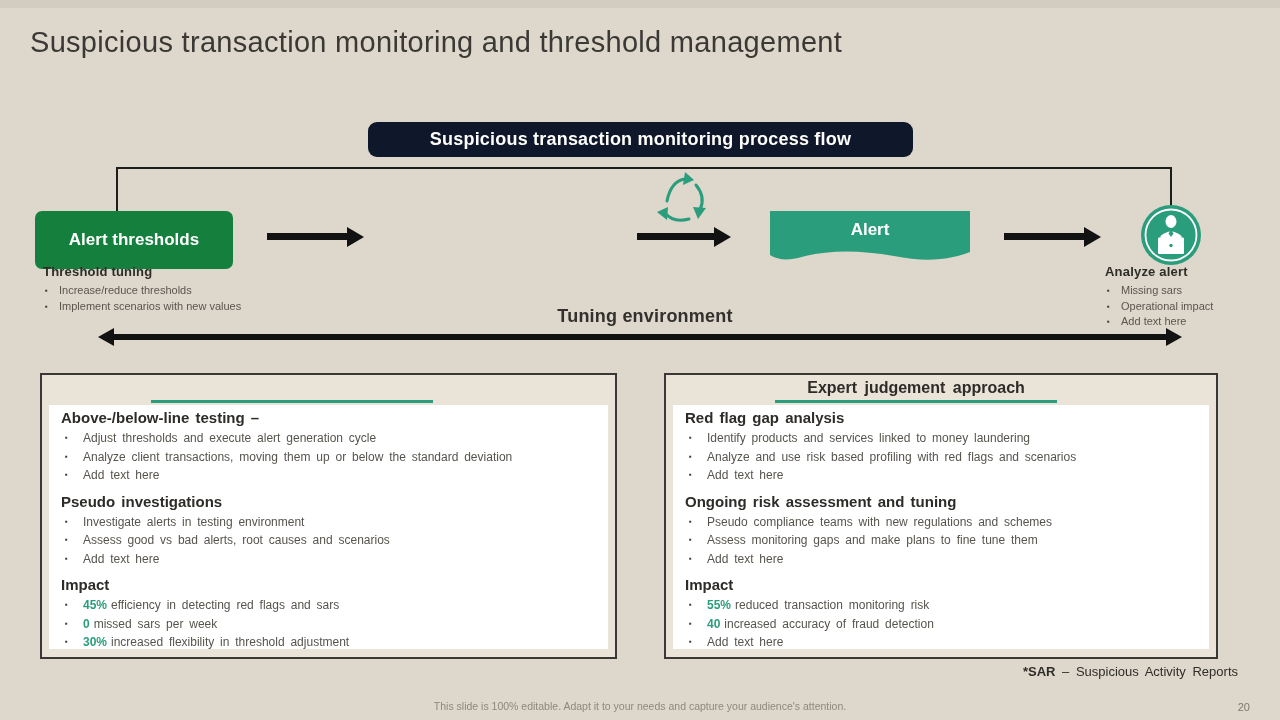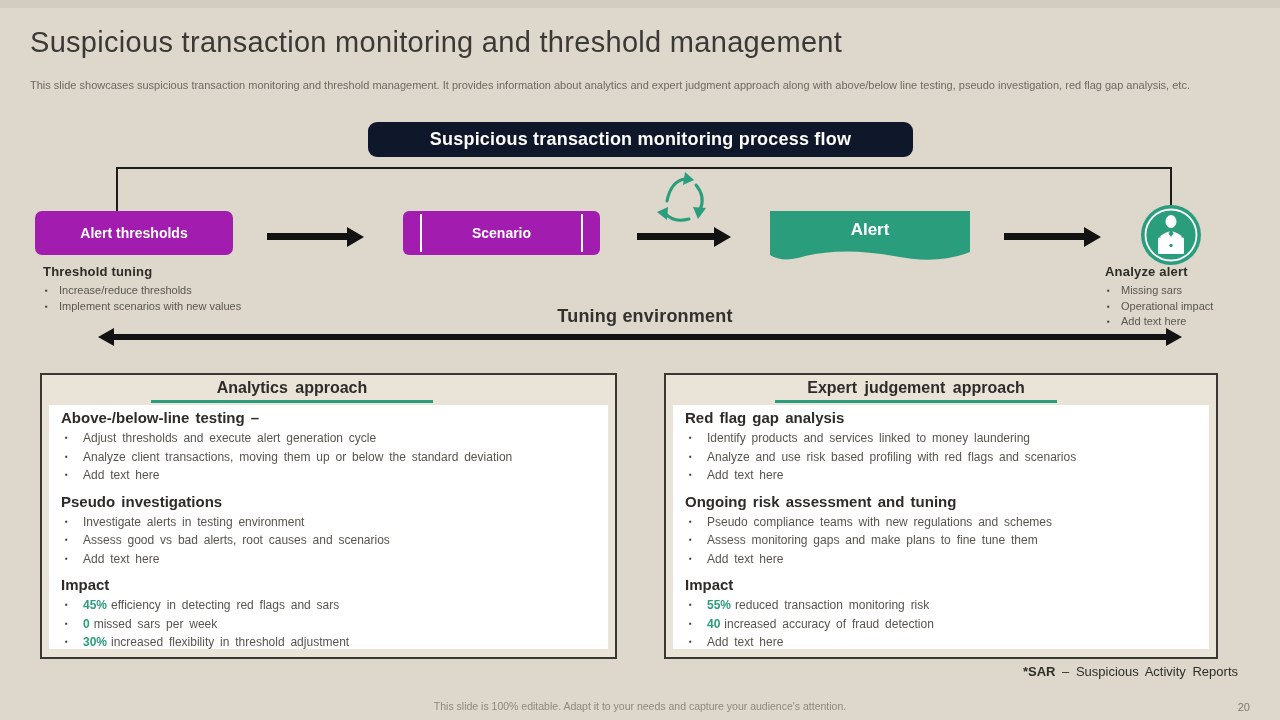--- a/index.html
+++ b/index.html
@@ -11,21 +11,21 @@
   .desc{position:absolute;left:30px;top:77px;width:1180px;font-size:11px;line-height:1.5;color:#6e6a61;}
 
   .banner{position:absolute;left:368px;top:122px;width:545px;height:35px;background:#0f172a;border-radius:9px;
           color:#fdfcf9;font-weight:bold;font-size:18px;display:flex;align-items:center;justify-content:center;letter-spacing:.2px;}
 
   
   .br-h{position:absolute;left:116px;top:167px;width:1056px;height:2px;background:#1d1d1b;}
   .br-vl{position:absolute;left:116px;top:167px;width:2px;height:44px;background:#1d1d1b;}
   .br-vr{position:absolute;left:1170px;top:167px;width:2px;height:40px;background:#1d1d1b;}
 
-  .node{position:absolute;top:211px;height:44px;background:#a21caf;color:#fff;font-weight:bold;font-size:14px;
+  .node{position:absolute;top:211px;height:58px;background:#15803d;color:#fff;font-weight:bold;font-size:17px;
         display:flex;align-items:center;justify-content:center;border-radius:7px;}
   .node-alert-thresholds{left:35px;width:198px;}
   .node-scenario{left:403px;width:197px;border-radius:6px;}
   .vline{position:absolute;top:3px;bottom:3px;width:2px;background:#fff;}
   .vline.l{left:17px}.vline.r{right:17px}
   .node-alert{left:770px;top:211px;width:196px;height:58px;position:absolute;}
   .node-alert .lbl{position:absolute;left:0;top:9px;width:200px;text-align:center;color:#fff;font-weight:bold;font-size:17px;}
 
   .harrow{position:absolute;height:7px;background:#121212;}
   .harrow::after{content:"";position:absolute;right:-17px;top:50%;transform:translateY(-50%);
@@ -72,39 +72,33 @@
   .footer-note{position:absolute;left:0;top:700px;width:1280px;text-align:center;font-size:10.5px;color:#8e897e;}
   .page-num{position:absolute;right:30px;top:701px;font-size:11px;color:#7d786e;}
 </style>
 </head>
 <body>
 
 <div id="slide">
   <div class="topstrip"></div>
 
   <div class="title">Suspicious transaction monitoring and threshold management</div>
-  <div class="desc">This slide showcases suspicious transaction monitoring and threshold management. It provides information about analytics and expert judgment approach along with above/below line testing, pseudo investigation, red flag gap analysis, etc.</div>
 
   <div class="banner">Suspicious transaction monitoring process flow</div>
 
   <div class="br-h"></div>
   <div class="br-vl"></div>
   <div class="br-vr"></div>
 
   <div class="node node-alert-thresholds">
     <span>Alert thresholds</span>
   </div>
 
   <div class="harrow a1"></div>
 
-  <div class="node node-scenario">
-    <div class="vline l"></div>
-    <div class="vline r"></div>
-    <span>Scenario</span>
-  </div>
 
   <div class="recycle">
     <svg width="62" height="60" viewBox="0 0 62 58">
       <g fill="none" stroke="#2a9d7c" stroke-width="3" stroke-linecap="round">
         <path d="M14 32 Q18 12 32 10"></path>
         <path d="M43 16 Q53 28 47 41"></path>
         <path d="M36 50 Q20 54 12 44"></path>
       </g>
       <g fill="#2a9d7c">
         <polygon points="32,3 41,11 30,16"></polygon>
@@ -151,21 +145,20 @@
       <li>Missing sars</li>
       <li>Operational impact</li>
       <li>Add text here</li>
     </ul>
   </div>
 
   <div class="tuning-env">Tuning environment</div>
   <div class="dblarrow"></div>
 
   <div class="approach-box box-left">
-    <div class="box-head">Analytics approach</div>
     <div class="box-underline"></div>
     <div class="box-panel">
       <div class="sec">
         <h3>Above-/below-line testing –</h3>
         <ul>
           <li><span class="num"></span><span>Adjust thresholds and execute alert generation cycle</span></li>
           <li><span class="num"></span><span>Analyze client transactions, moving them up or below the standard deviation</span></li>
           <li><span class="num"></span><span>Add text here</span></li>
         </ul>
       </div>

